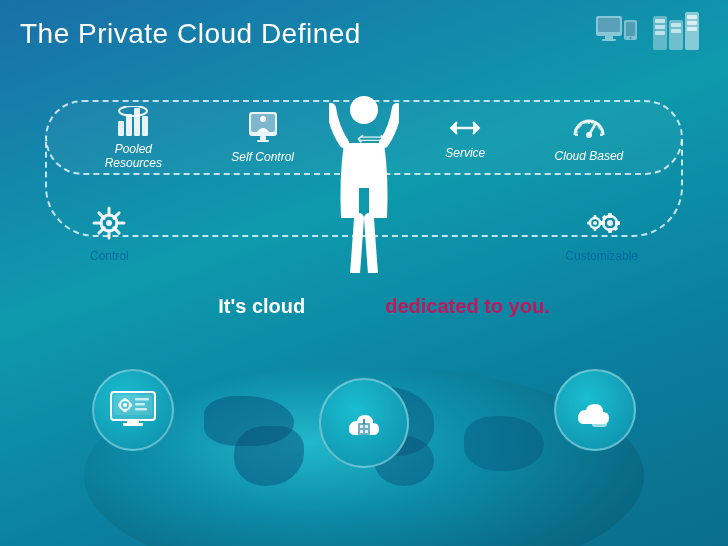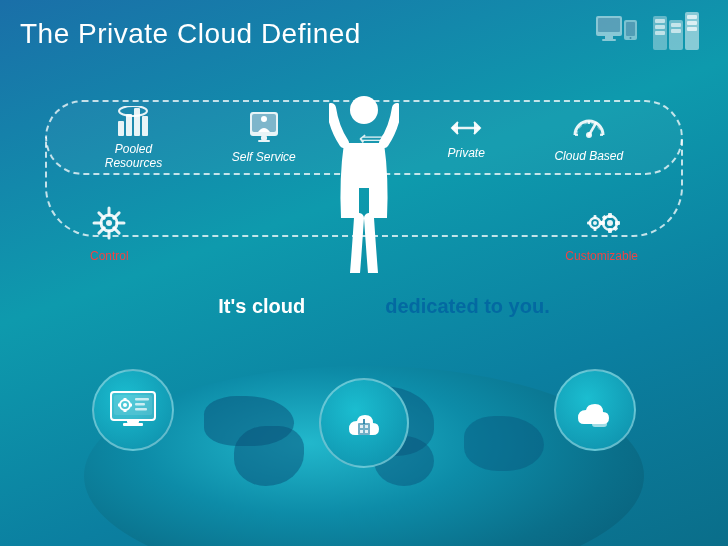--- a/index.html
+++ b/index.html
@@ -74,41 +74,41 @@
     .bottom-label-item {
       display: flex;
       flex-direction: column;
       align-items: center;
       gap: 4px;
       color: white;
     }
     .bottom-label-item .label {
       font-size: 12px;
       font-weight: 400;
-      color: #ef4444;
+      color: #0369a1;
     }
 
     
     .tagline {
       position: absolute;
       top: 295px;
       left: 0; right: 0;
       display: flex;
       justify-content: center;
       gap: 80px;
       align-items: center;
       padding-left: 40px;
     }
     .tagline-left {
       color: white;
       font-size: 20px;
       font-weight: 600;
     }
     .tagline-right {
-      color: #0369a1;
+      color: #be185d;
       font-size: 20px;
       font-weight: 700;
     }
 
     
     .capsule-wrapper {
       position: absolute;
       top: 100px;
       left: 45px;
       right: 45px;
@@ -201,35 +201,35 @@
       <svg width="28" height="32" viewBox="0 0 28 32" fill="rgba(255,255,255,0.9)">
         <rect x="0" y="0" width="28" height="24" rx="3" fill="rgba(255,255,255,0.9)"></rect>
         <rect x="2" y="2" width="24" height="18" rx="2" fill="rgba(20,120,160,0.5)"></rect>
 
         <circle cx="14" cy="7" r="3" fill="white"></circle>
         <path d="M8 20 Q14 12 20 20" fill="white"></path>
         <rect x="11" y="24" width="6" height="4" rx="1" fill="rgba(255,255,255,0.9)"></rect>
         <rect x="8" y="28" width="12" height="2" rx="1" fill="rgba(255,255,255,0.9)"></rect>
       </svg>
     </div>
-    <div class="label">Self Service</div>
+    <div class="label">Self Control</div>
   </div>
 
   <div class="arrow-symbol">⟺</div>
 
   <div class="pill-item">
     <div class="icon-wrap">
       <svg width="36" height="24" viewBox="0 0 36 24" fill="none" stroke="rgba(255,255,255,0.9)" stroke-width="2.5">
 
         <line x1="4" y1="12" x2="32" y2="12"></line>
         <polyline points="10,6 4,12 10,18" fill="rgba(255,255,255,0.9)" stroke="rgba(255,255,255,0.9)" stroke-width="2"></polyline>
         <polyline points="26,6 32,12 26,18" fill="rgba(255,255,255,0.9)" stroke="rgba(255,255,255,0.9)" stroke-width="2"></polyline>
       </svg>
     </div>
-    <div class="label">Private</div>
+    <div class="label">Service</div>
   </div>
 
   <div class="pill-item">
     <div class="icon-wrap">
       <svg width="34" height="30" viewBox="0 0 34 30" fill="none">
         <path d="M3 22 A14 14 0 0 1 31 22" stroke="rgba(255,255,255,0.9)" stroke-width="3" fill="none"></path>
         <path d="M5 22 A12 12 0 0 1 29 22" stroke="rgba(255,255,255,0.4)" stroke-width="1.5" fill="none" stroke-dasharray="4 3"></path>
 
         <line x1="17" y1="22" x2="24" y2="10" stroke="rgba(255,255,255,0.9)" stroke-width="2.5" stroke-linecap="round"></line>
         <circle cx="17" cy="22" r="3" fill="rgba(255,255,255,0.9)"></circle>

